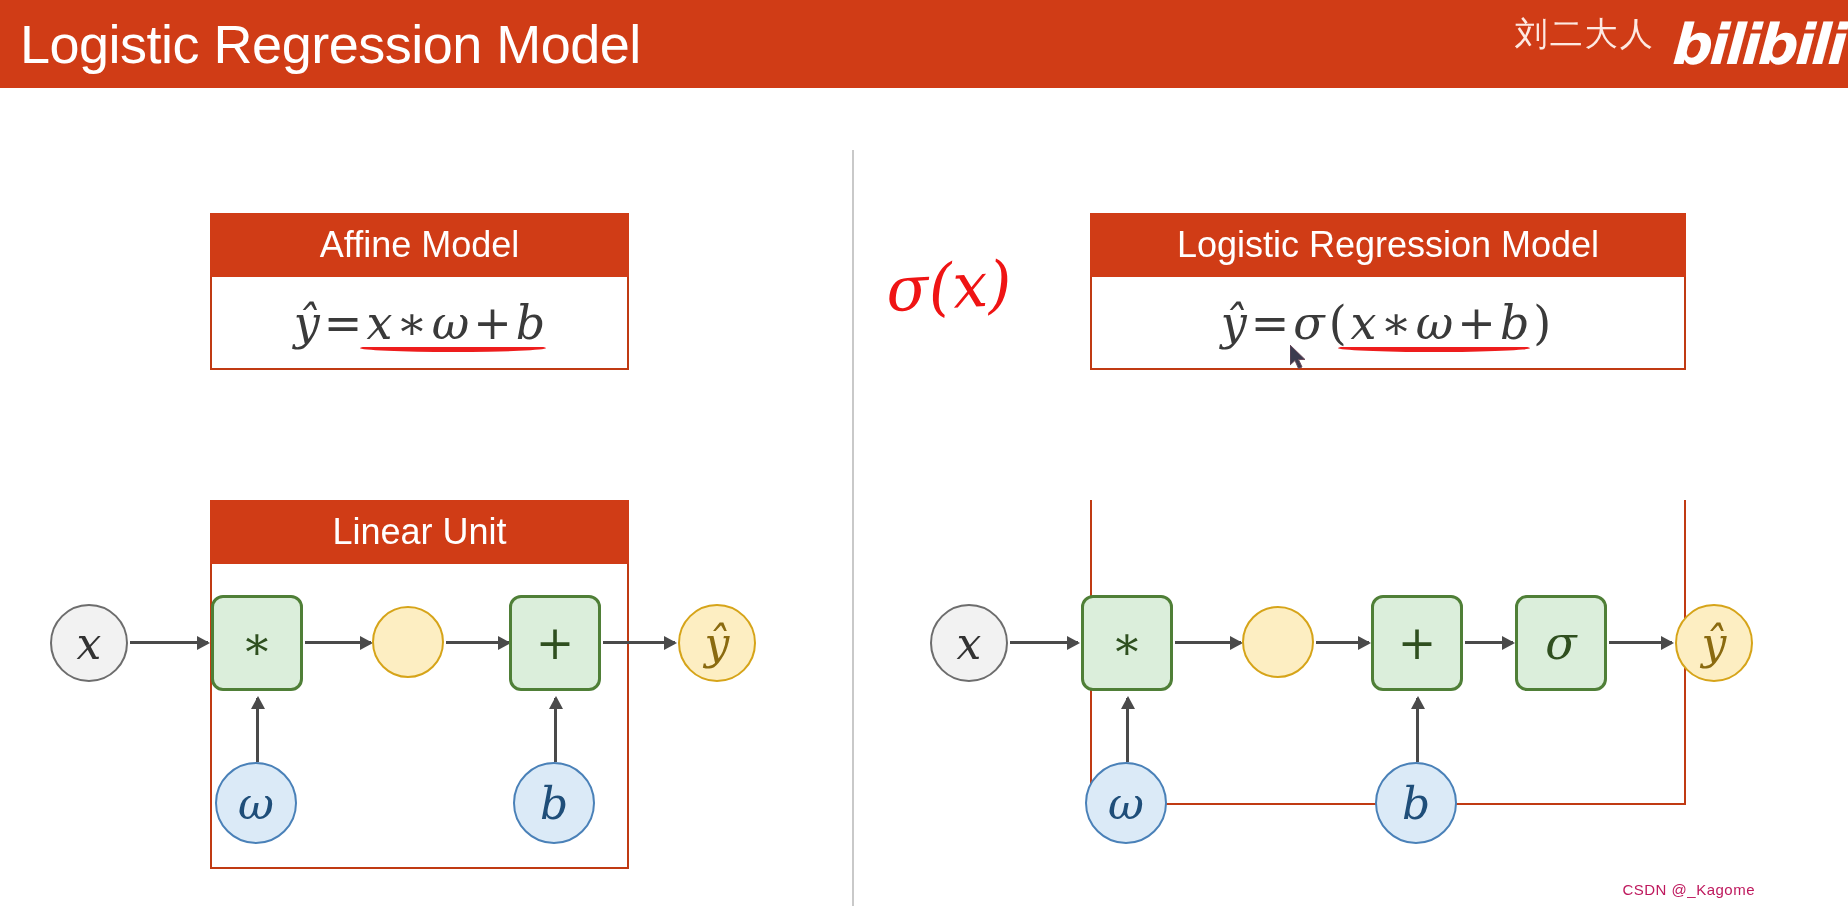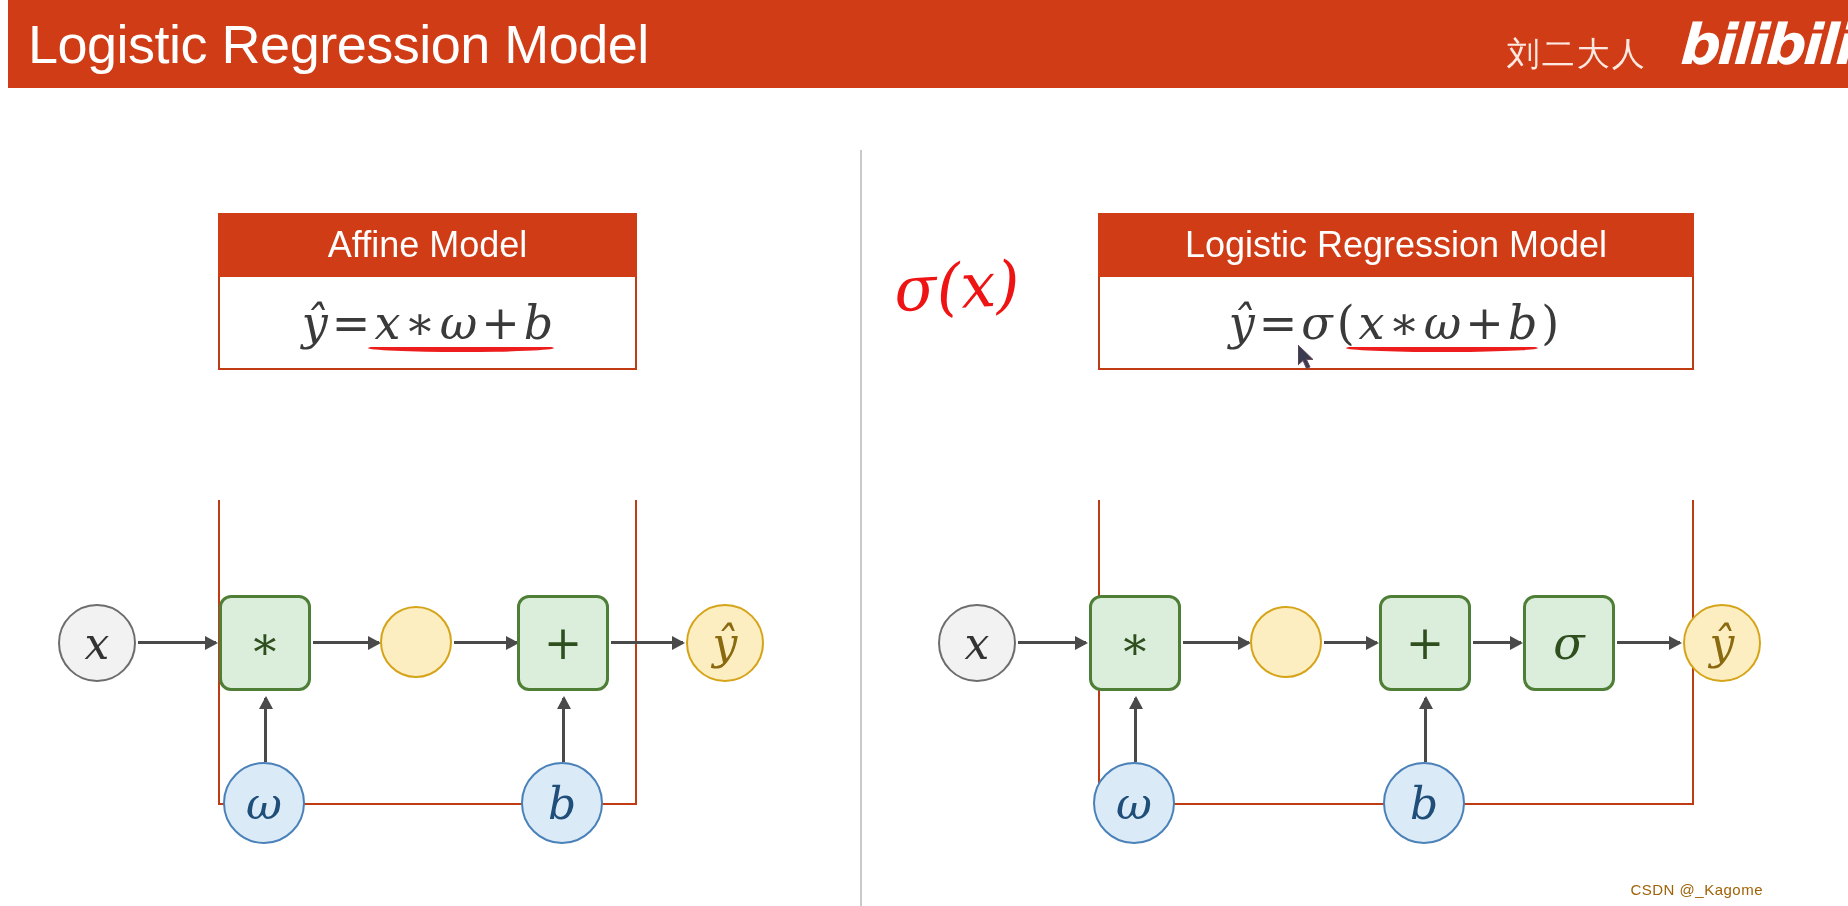--- a/index.html
+++ b/index.html
@@ -2,36 +2,36 @@
 <html><head>
 <meta charset="utf-8">
 <style>
   * { box-sizing: border-box; margin: 0; padding: 0; }
   html, body {
     width: 1848px; height: 906px;
     background: #ffffff;
     font-family: "Liberation Sans", sans-serif;
     overflow: hidden;
   }
-  #slide { position: relative; width: 1771px; height: 906px; background: #fff; margin-left: 8px; }
+  #slide { position: relative; width: 1771px; height: 906px; background: #fff; }
 
   
   .header {
     position: absolute; left: 0; top: 0;
     width: 1848px; height: 88px;
     background: #d03c16;
     display: flex; align-items: center; justify-content: space-between;
   }
   .header-title {
     font-size: 54px; color: #ffffff; font-weight: 400;
     padding-left: 20px; letter-spacing: -0.5px;
     white-space: nowrap;
   }
   .header-right {
-    display: flex; align-items: flex-end; gap: 34px;
+    display: flex; align-items: flex-start; gap: 18px;
     padding-right: 4px; white-space: nowrap;
   }
   .channel-name {
     font-size: 33px; color: #fde9e2; letter-spacing: 2px;
     font-family: "DejaVu Sans", sans-serif;
   }
   .bili-logo {
     font-size: 56px; color: #ffffff; font-weight: 700;
     font-style: italic; letter-spacing: -3px;
     transform: skewX(-4deg);
@@ -137,21 +137,21 @@
     border-left: 7px solid transparent;
     border-right: 7px solid transparent;
   }
 
   
   .cursor { position: absolute; width: 20px; height: 28px; }
 
   
   .watermark {
     position: absolute; right: 16px; bottom: 8px;
-    font-size: 15px; color: #a16207;
+    font-size: 15px; color: #be185d;
     font-family: "Liberation Sans", sans-serif;
     letter-spacing: 0.5px;
   }
 </style>
 </head>
 <body>
 
 <div id="slide">
 
   <div class="header">
@@ -175,20 +175,21 @@
         <span>ω</span>
         <span class="op">+</span>
         <span>b</span>
       </div>
 
       <div class="underline" style="left:148px; top:67px; width:186px;"></div>
     </div>
   </div>
 
   <div class="titlebox" style="left:182px; top:500px; width:447px;">
+    <div class="tb-head">Linear Unit</div>
     <div class="tb-body" style="height:305px;"></div>
   </div>
 
   <div>
 
     <div class="node circle-gray" style="left:50px; top:604px; width:78px; height:78px;">
       <span>x</span>
     </div>
 
     <div class="arrow-h" style="left:130px; top:641px; width:78px;"></div>

